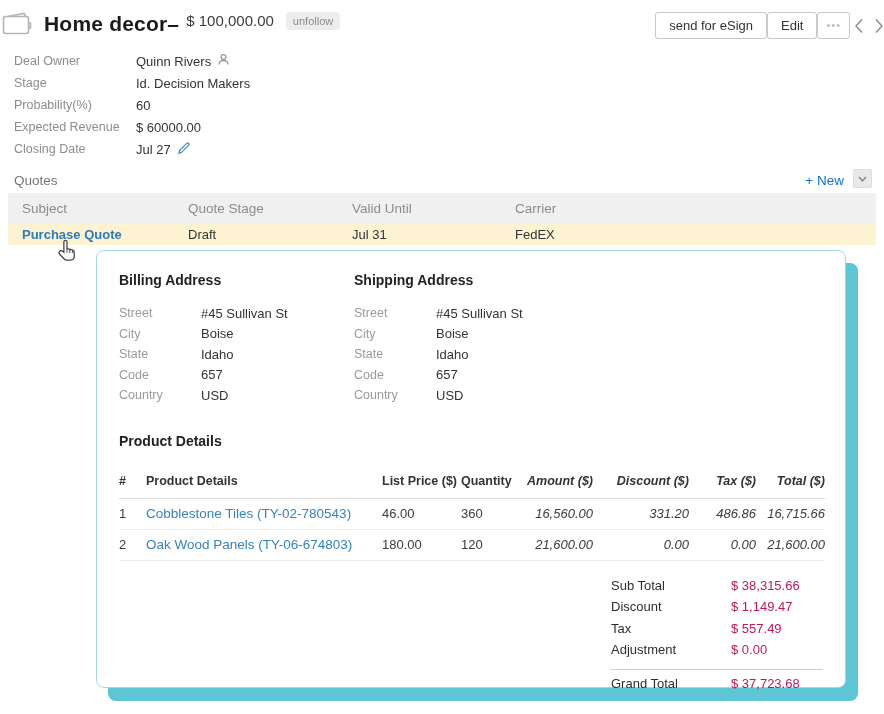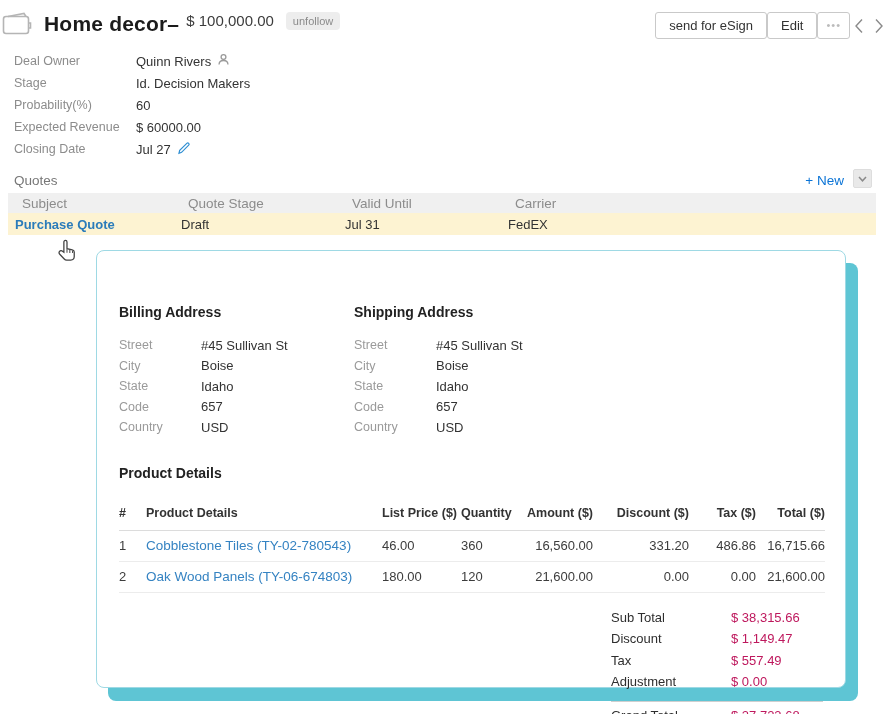--- a/index.html
+++ b/index.html
@@ -35,49 +35,49 @@
     display:flex; align-items:flex-end; }
   .quotes-label { color:#777; font-size:13.5px; }
   .new-link { margin-left:auto; color:#0b74d6; font-size:13.5px; text-decoration:none; cursor:pointer; }
   .new-dd { margin-left:9px; width:19px; height:19px; background:#e9e9e9; border:1px solid #ddd;
     border-radius:2px; display:flex; align-items:center; justify-content:center; cursor:pointer; }
   .new-dd svg { width:9px; height:6px; stroke:#8a8a8a; fill:none; stroke-width:1.5; }
 
   .qtable { position:absolute; top:193px; left:8px; width:868px; }
   .qrow { display:grid; grid-template-columns:166px 164px 163px 1fr;
     padding-left:14px; align-items:center; }
-  .qrow.head { background:#f0f0f0; height:20px; color:#8c8c8c; font-size:13.5px; }
-  .qrow.data { background:#fdf3d2; height:22px; font-size:13px; color:#333;padding-left:7px; }
+  .qrow.head { background:#f0f0f0; height:30px; color:#8c8c8c; font-size:13.5px; }
+  .qrow.data { background:#fdf3d2; height:22px; font-size:13px; color:#333; }
   .qlink { color:#2b7cba; font-weight:700; cursor:pointer; }
 
   
   .hand-cursor { position:absolute; top:239px; left:57px; width:22px; height:24px; z-index:5; }
 
   
   .card { position:absolute; top:250px; left:96px; width:750px; height:438px;
     background:#fff; border:1px solid #9ed9e4; border-radius:8px;
     box-shadow:12px 13px 0 #5ec5d4; padding:21px 22px; z-index:2; }
 
   .addresses { display:flex; gap:28px; }
   .addr-block { width:207px; }
-  .addr-title { font-size:14px; font-weight:700; color:#222; margin-bottom:15px;margin-top:32px; }
+  .addr-title { font-size:14px; font-weight:700; color:#222; margin-bottom:15px; }
   .addr-row { display:flex; height:20.5px; align-items:center; }
   .addr-label { width:82px; color:#9a9a9a; font-size:12.5px; }
   .addr-value { color:#333; font-size:13px; }
 
   .prod-title { font-size:14px; font-weight:700; color:#222; margin-top:27px; }
 
   .ptable { margin-top:16px; width:706px; }
   .prow { display:grid;
     grid-template-columns:27px 236px 79px 58px 74px 96px 67px 69px;
     align-items:center; }
   .prow.head { height:34px; font-size:12.5px; font-weight:700; color:#333;
     border-bottom:1px solid #dcdcdc; }
   .prow.data { height:31px; font-size:13px; color:#3c3c3c; border-bottom:1px solid #ececec; }
-  .c-r { text-align:right; }
+  .c-r { text-align:right;font-style:italic; }
   .plink { color:#3583c2; font-size:13.5px; cursor:pointer; }
 
   .totals { margin-top:14px; margin-left:auto; width:212px; }
   .trow { display:flex; height:21.5px; align-items:center; font-size:13px; }
   .trow .t-label { flex:1; text-align:left; color:#2e2e2e; }
   .trow .t-value { width:92px; text-align:left; color:#be185d; }
   .trow.grand { border-top:1px solid #cfcfcf; margin-top:8px; padding-top:4px; height:25px; }
 </style>
 </head>
 <body>

